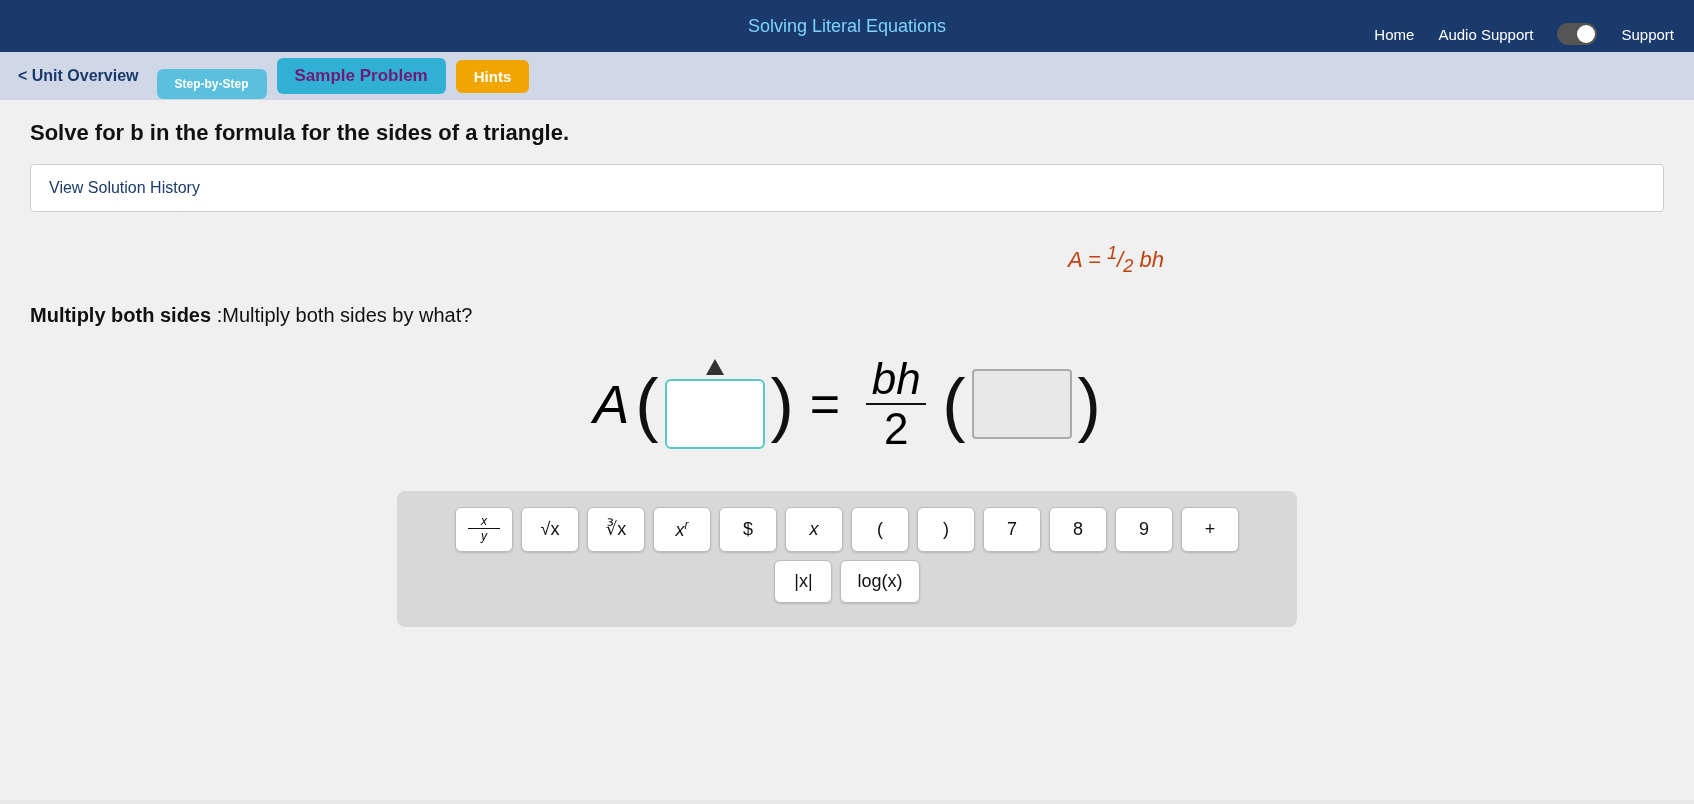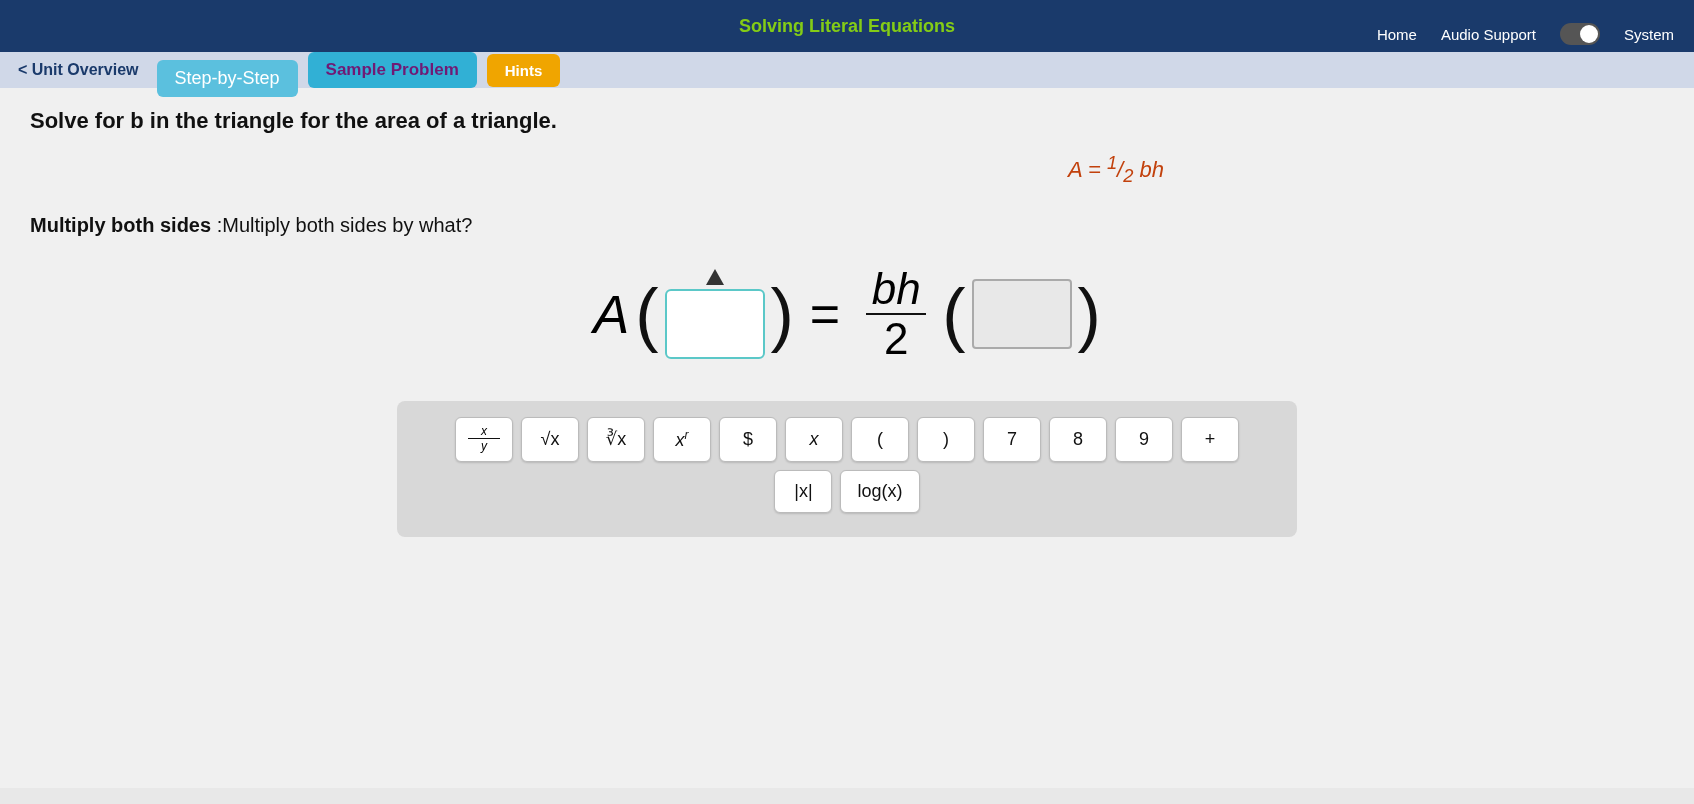--- a/index.html
+++ b/index.html
@@ -14,23 +14,23 @@
     
     .top-bar {
       background: #1a3a6b;
       height: 52px;
       display: flex;
       align-items: center;
       padding: 0 20px;
       position: relative;
     }
     .top-bar-title {
-      color: #84cc16;
+      color: #7dd3fc;
       font-size: 18px;
-      font-weight: bold;
+      font-weight: normal;
       position: absolute;
       left: 50%;
       transform: translateX(-50%);
     }
     .top-bar-right {
       margin-left: auto;
       display: flex;
       align-items: center;
       gap: 24px;
       color: white;
@@ -52,43 +52,43 @@
       height: 18px;
       background: white;
       border-radius: 50%;
       top: 2px;
       right: 2px;
     }
 
     
     .nav-row {
       background: #d0d8e8;
-      height: 36px;
+      height: 48px;
       display: flex;
       align-items: center;
       padding: 0 10px;
       gap: 10px;
     }
     .unit-overview-link {
       color: #1a3a6b;
       font-size: 16px;
       font-weight: bold;
       text-decoration: none;
       padding: 4px 8px;
       cursor: pointer;
     }
     .btn-step {
       background: #5bc0de;
       color: white;
       border: none;
       border-radius: 6px;
       padding: 8px 18px;
-      font-size: 18px;
-      cursor: pointer;
-      font-weight: normal;
+      font-size: 12px;
+      cursor: pointer;
+      font-weight: bold;
       margin-top: 16px;
     }
     .btn-sample {
       background: #31b0d5;
       color: #701a75;
       border: none;
       border-radius: 6px;
       padding: 8px 18px;
       font-size: 17px;
       cursor: pointer;
@@ -279,35 +279,38 @@
   </style>
 </head>
 <body>
 
 <div class="top-bar">
   <span class="top-bar-title">Solving Literal Equations</span>
   <div class="top-bar-right">
     <span style="cursor:pointer;">Home</span>
     <span style="cursor:pointer;">Audio Support</span>
     <div class="toggle-switch"></div>
-    <span>System</span>
+    <span>Support</span>
   </div>
 </div>
 
 <div class="nav-row">
   <a class="unit-overview-link">&lt; Unit Overview</a>
   <button class="btn-step">Step-by-Step</button>
   <button class="btn-sample">Sample Problem</button>
   <button class="btn-hints">Hints</button>
 </div>
 
 <div class="main-content">
 
-  <div class="problem-title">Solve for b in the triangle for the area of a triangle.</div>
-
+  <div class="problem-title">Solve for b in the formula for the sides of a triangle.</div>
+
+  <div class="solution-history-box">
+    <a class="solution-history-link">View Solution History</a>
+  </div>
 
   <div style="display:flex; justify-content:flex-end; padding-right: 300px; margin-bottom: 10px;">
     <div class="formula-display">
       <span style="font-style:italic; font-size:22px;">
         A = <sup>1</sup>/<sub>2</sub> bh
       </span>
     </div>
   </div>
 
   <div class="step-instruction">

